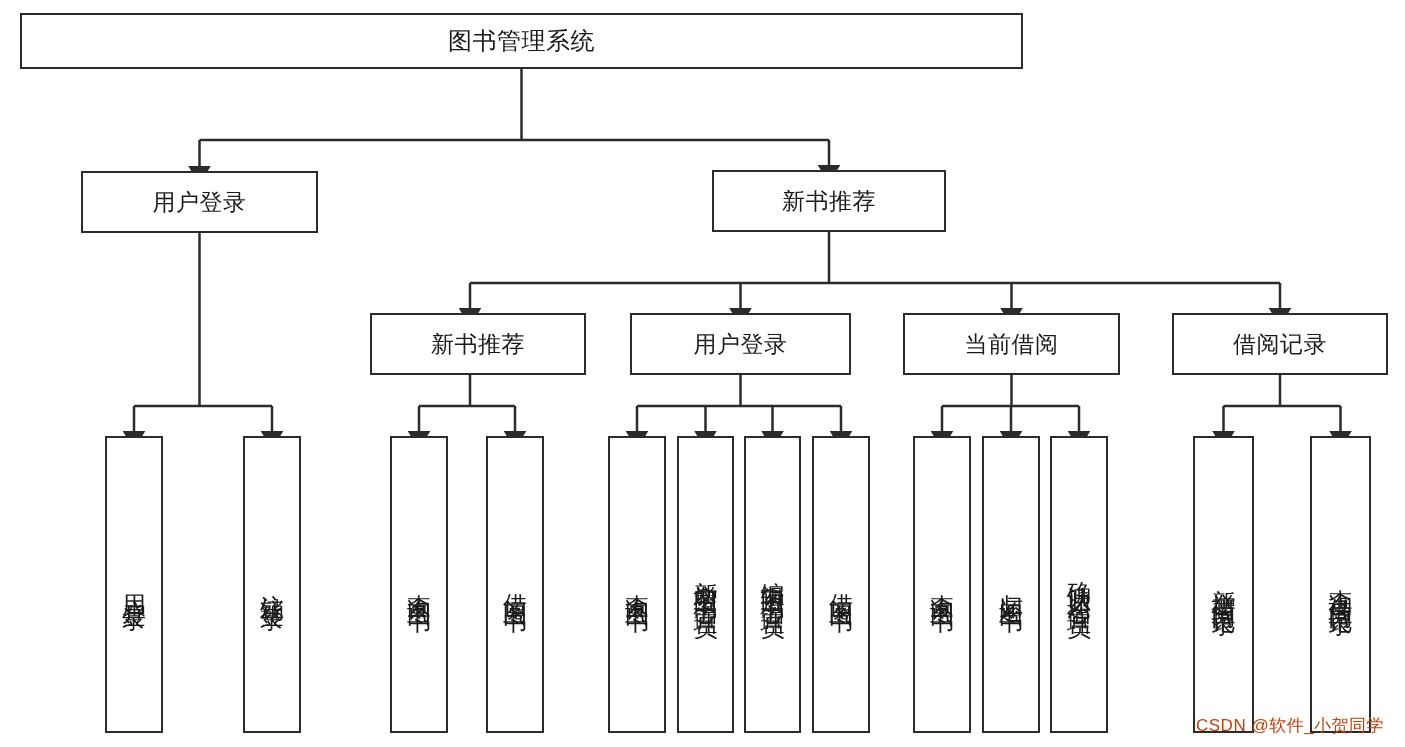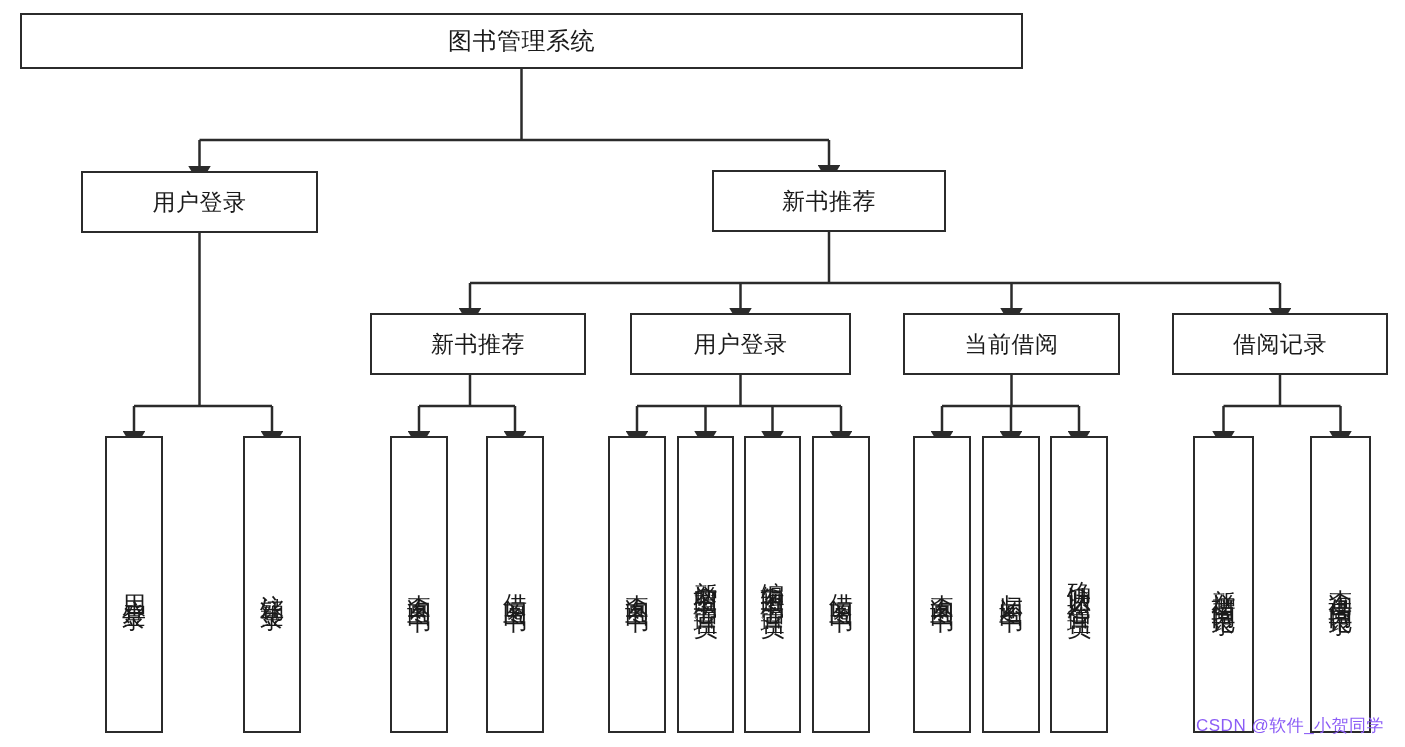--- a/index.html
+++ b/index.html
@@ -58,21 +58,21 @@
     writing-mode: vertical-rl;
     text-orientation: upright;
     font-size: 24px;
     line-height: 1.0;
     letter-spacing: 5px;
     white-space: nowrap;
   }
   .watermark {
     position: absolute;
     font-size: 17px;
-    color: #8b5cf6;
+    color: #c2410c;
     white-space: nowrap;
     z-index: 3;
     letter-spacing: 0.5px;
   }
 </style>
 </head>
 <body>
 
 <div id="canvas">
 

